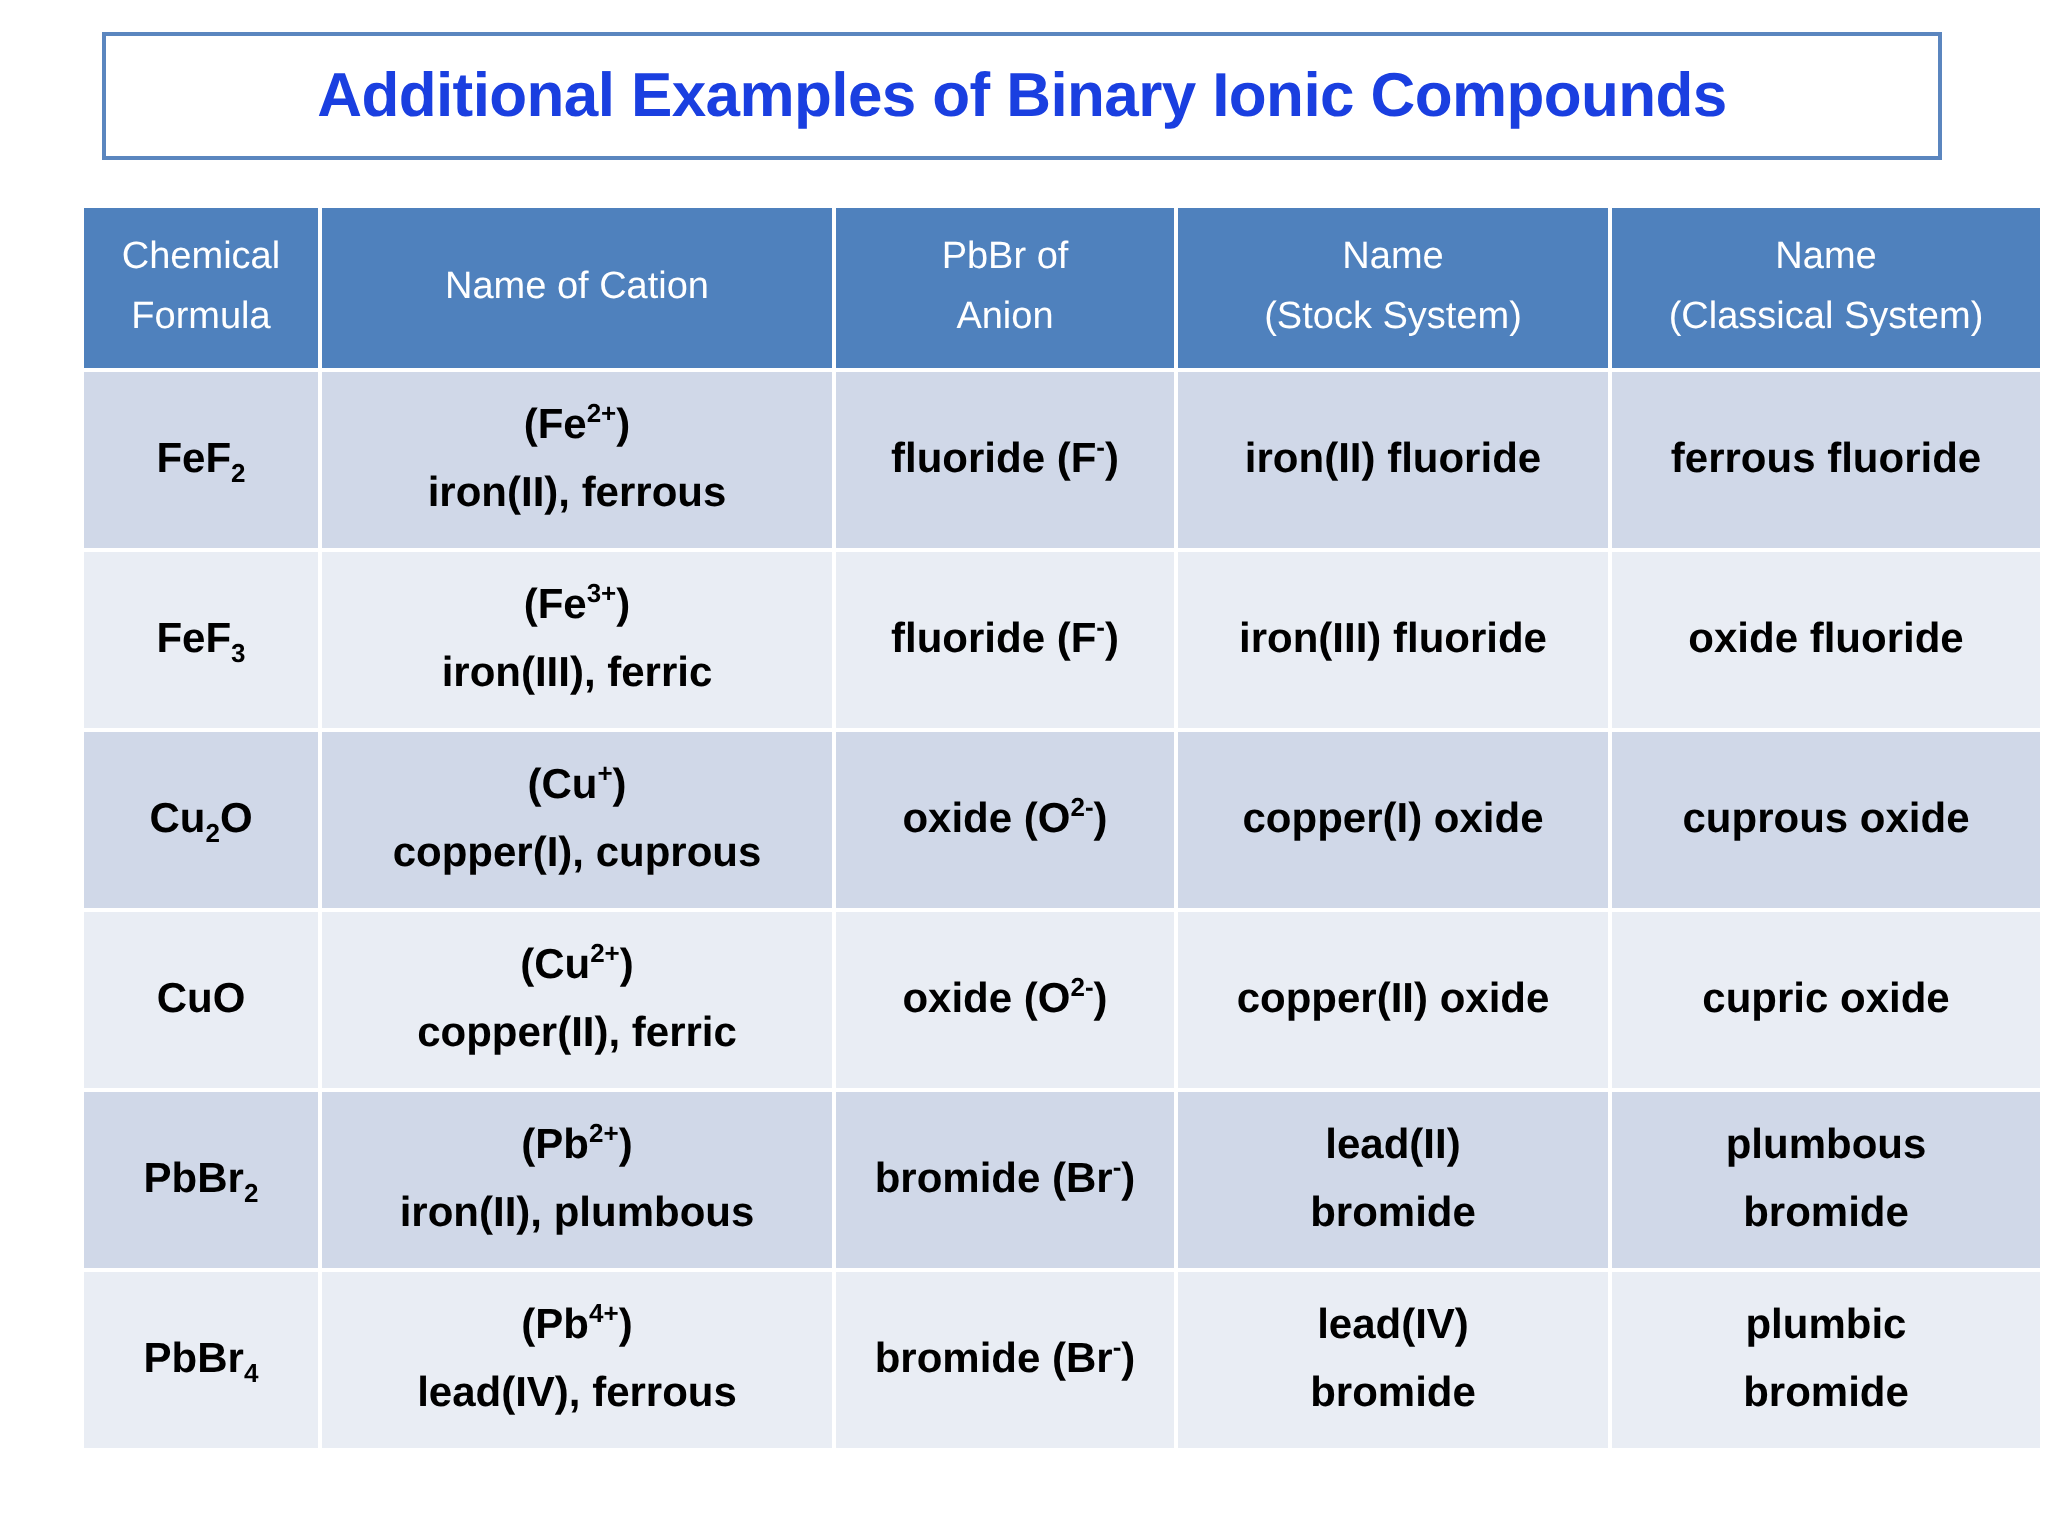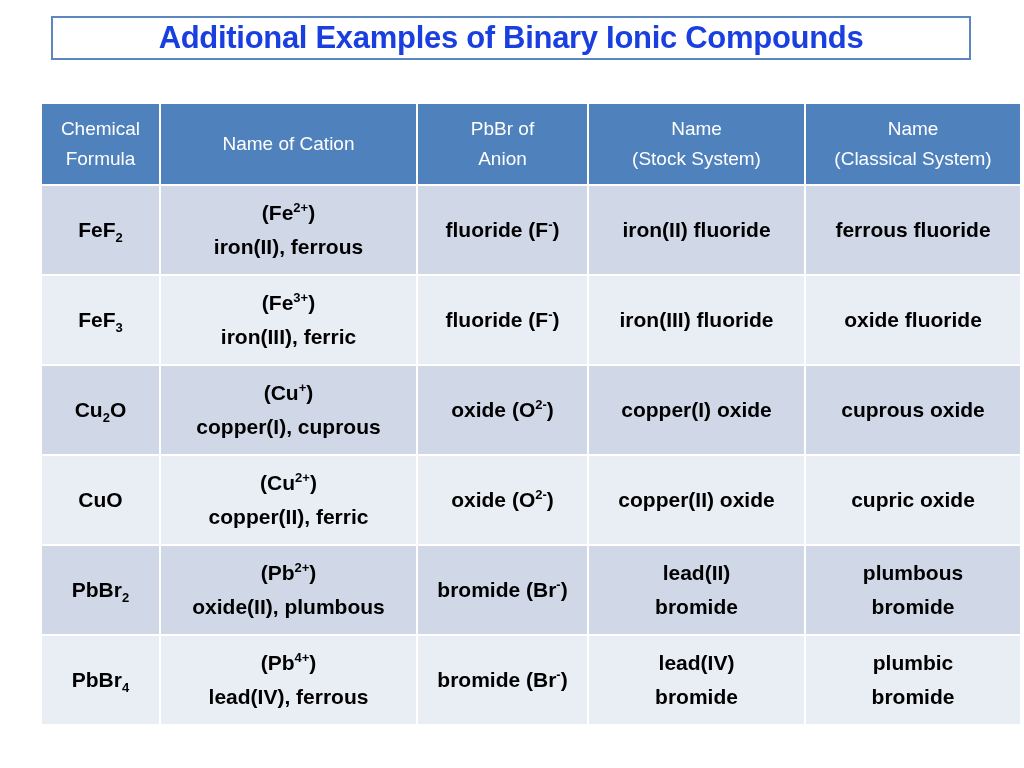--- a/index.html
+++ b/index.html
@@ -1,18 +1,18 @@
 <!DOCTYPE html>
 <html><head>
 <meta charset="utf-8">
 <style>
   html, body { margin: 0; padding: 0; }
   body { width: 1024px; height: 768px; background: #ffffff; position: relative; overflow: hidden;
          font-family: "Liberation Sans", "DejaVu Sans", sans-serif; }
-  .title-box { position: absolute; left: 51px; top: 16px; width: 920px; height: 44px;
+  .title-box { position: absolute; left: 51px; top: 16px; width: 920px; height: 64px;
                border: 2px solid #5b86bf; box-sizing: border-box; display: flex;
                align-items: center; justify-content: center; }
   .title-box h1 { margin: 0; font-size: 31px; font-weight: bold; color: #1a3fe0; letter-spacing: -0.3px; }
   table { position: absolute; left: 40px; top: 102px; width: 980px; border-collapse: collapse; table-layout: fixed; }
   th, td { border: 2px solid #ffffff; text-align: center; vertical-align: middle; padding: 0 4px; }
   th { background: #4f81bd; color: #ffffff; font-weight: normal; font-size: 19px; line-height: 30px; height: 80px; }
   td { color: #000000; font-weight: bold; font-size: 21px; line-height: 34px; height: 88px; }
   tr.odd td { background: #d0d8e8; }
   tr.even td { background: #e9edf4; }
   sup { font-size: 13px; vertical-align: 8px; line-height: 0; }
@@ -115,21 +115,21 @@
         </td>
     <td>
           <span class="line">cupric oxide</span>
         </td>
   </tr>
 
   <tr class="odd">
     <td><span>PbBr</span><sub>2</sub><span></span></td>
     <td>
           <span class="line"><span>(Pb</span><sup>2+</sup><span>)</span></span>
-          <span class="line">oxide(II), plumbous</span>
+          <span class="line">iron(II), plumbous</span>
         </td>
     <td><span>bromide (Br</span><sup>-</sup><span>)</span></td>
     <td>
           <span class="line">lead(II)</span>
           <span class="line">bromide</span>
         </td>
     <td>
           <span class="line">plumbous</span>
           <span class="line">bromide</span>
         </td>

